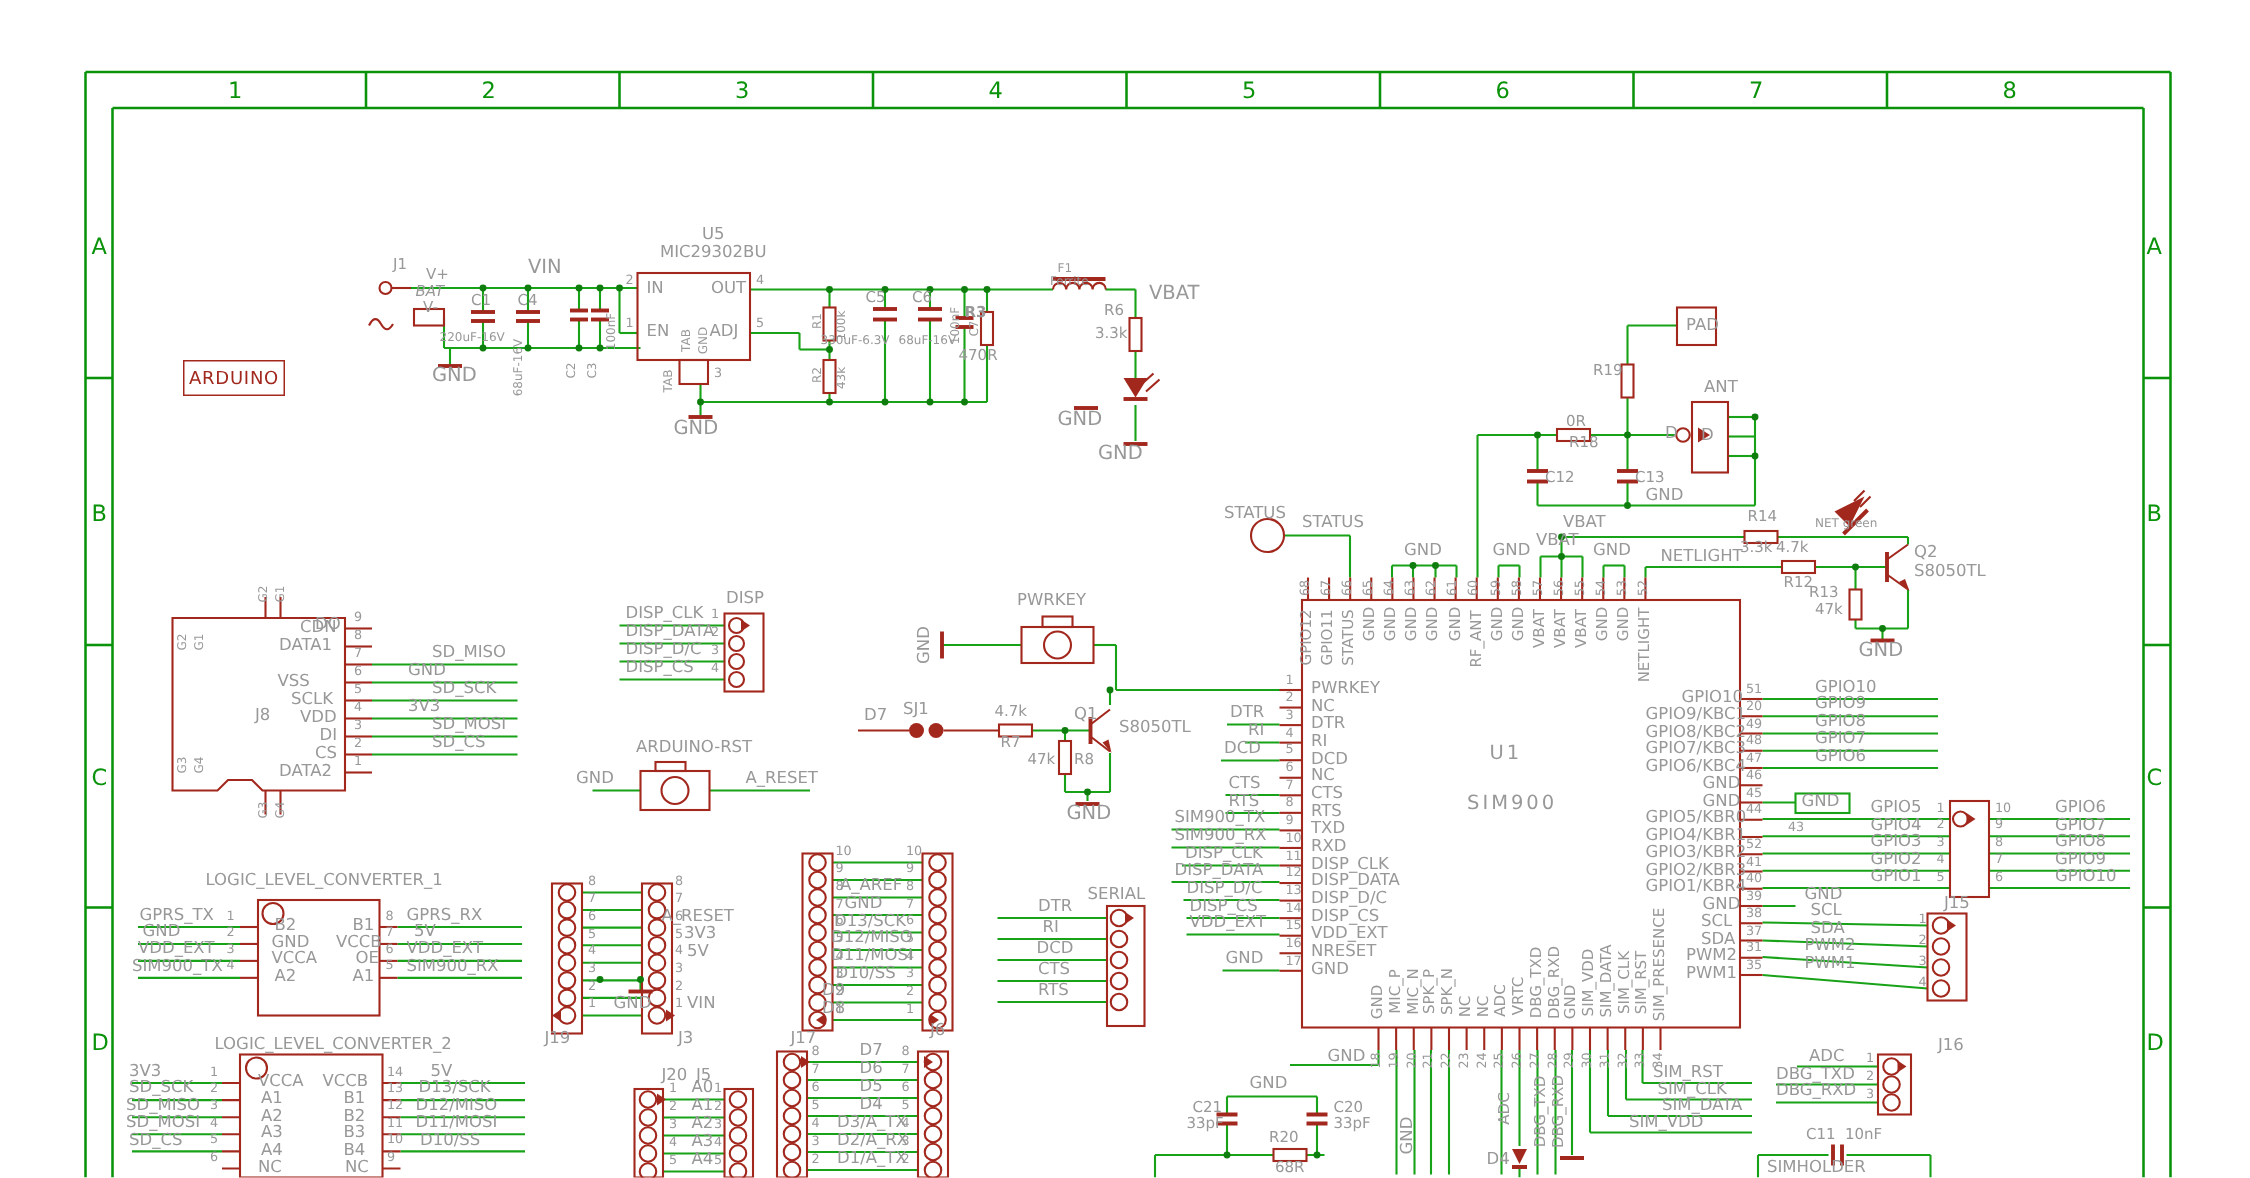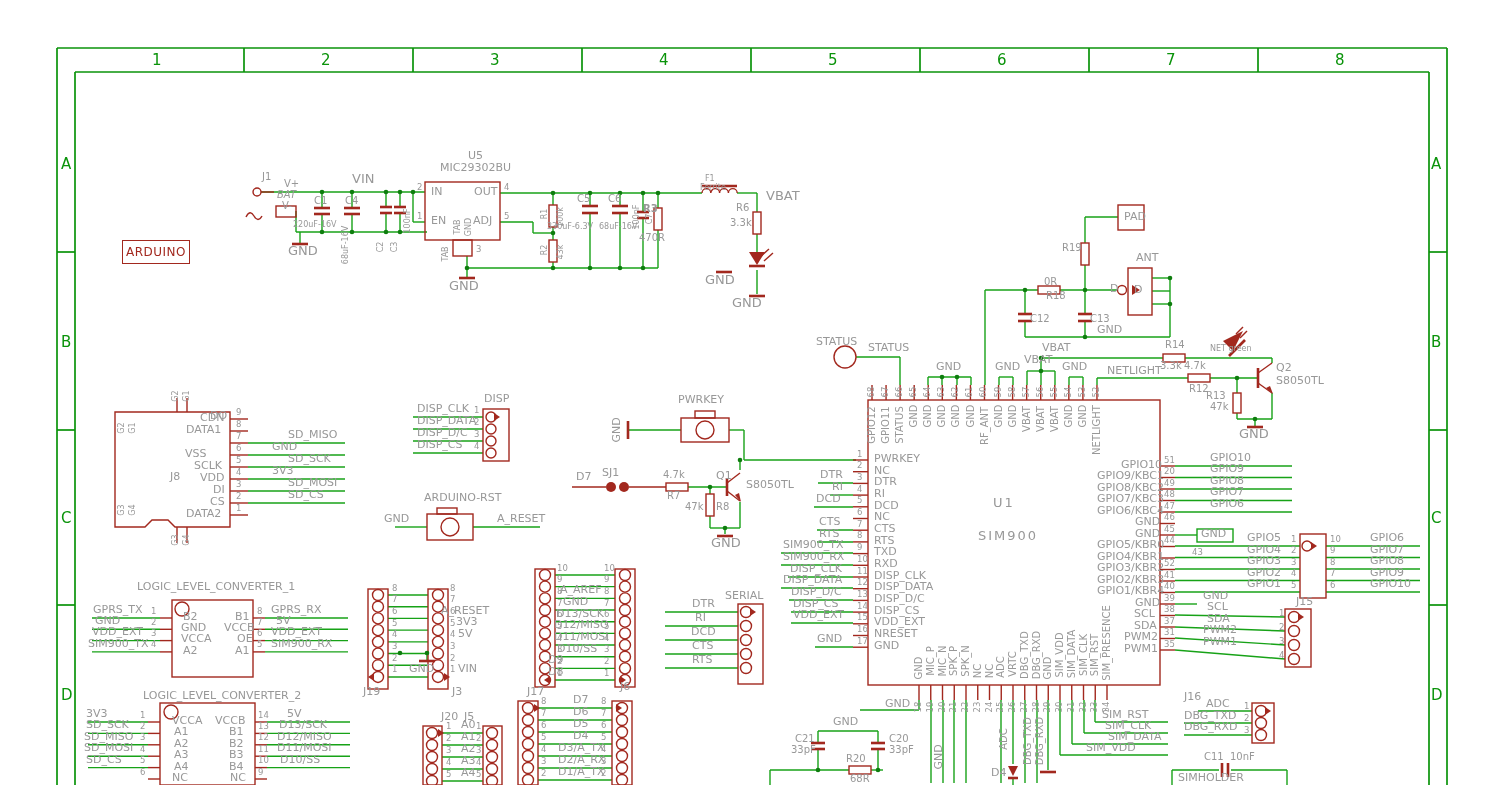--- a/index.html
+++ b/index.html
@@ -868,21 +868,21 @@
       <span class="lbl g" style="left: 1108px; top: 731px;">SIM_DATA</span>
       <span class="lbl g" style="left: 1086px; top: 742px;">SIM_VDD</span>
       <span class="lbl g" style="left: 833px; top: 716px;">GND</span>
       <span class="lbl v" style="left: 795px; top: 734px;">C21</span>
       <span class="lbl v" style="left: 791px; top: 745px;">33pF</span>
       <span class="lbl v" style="left: 889px; top: 734px;">C20</span>
       <span class="lbl v" style="left: 889px; top: 745px;">33pF</span>
       <span class="lbl v" style="left: 846px; top: 754px;">R20</span>
       <span class="lbl v" style="left: 850px; top: 774px;">68R</span>
       <span class="lbl g" style="left: 991px; top: 767px;">D4</span>
-      <span class="lbl g" style="left: 1184px; top: 691px;">J16</span>
+      <span class="lbl g" style="left: 1292px; top: 691px;">J16</span>
       <span class="lbl g" style="left: 1206px; top: 698px;">ADC</span>
       <span class="lbl g" style="left: 1184px; top: 710px;">DBG_TXD</span>
       <span class="lbl g" style="left: 1184px; top: 721px;">DBG_RXD</span>
       <span class="lbl v" style="left: 1204px; top: 752px;">C11</span>
       <span class="lbl v" style="left: 1230px; top: 752px;">10nF</span>
       <span class="lbl g" style="left: 1178px; top: 772px;">SIMHOLDER</span>
       <span class="lbl g" style="left: 363px; top: 686px;">J19</span>
       <span class="lbl g" style="left: 452px; top: 686px;">J3</span>
       <span class="lbl g" style="left: 527px; top: 686px;">J17</span>
       <span class="lbl g" style="left: 620px; top: 681px;">J6</span>

